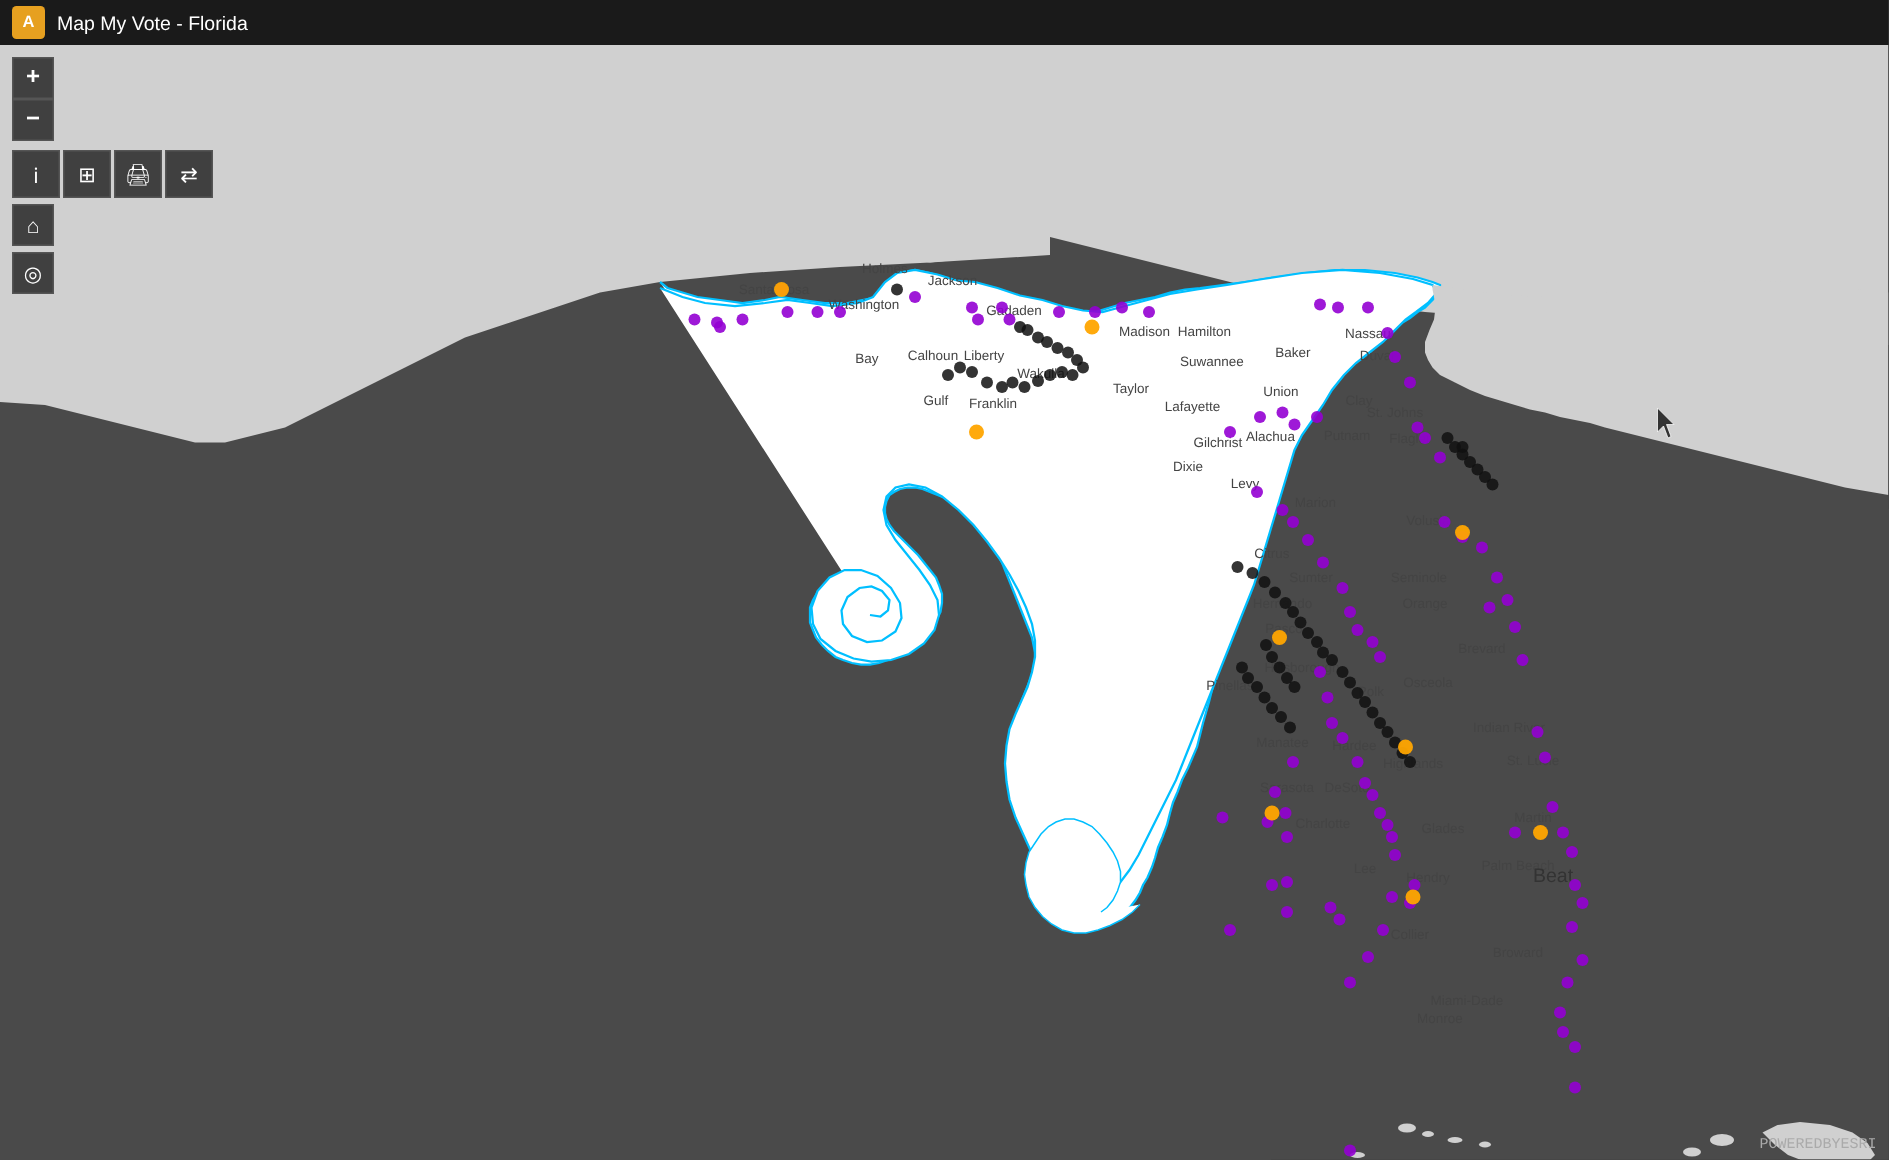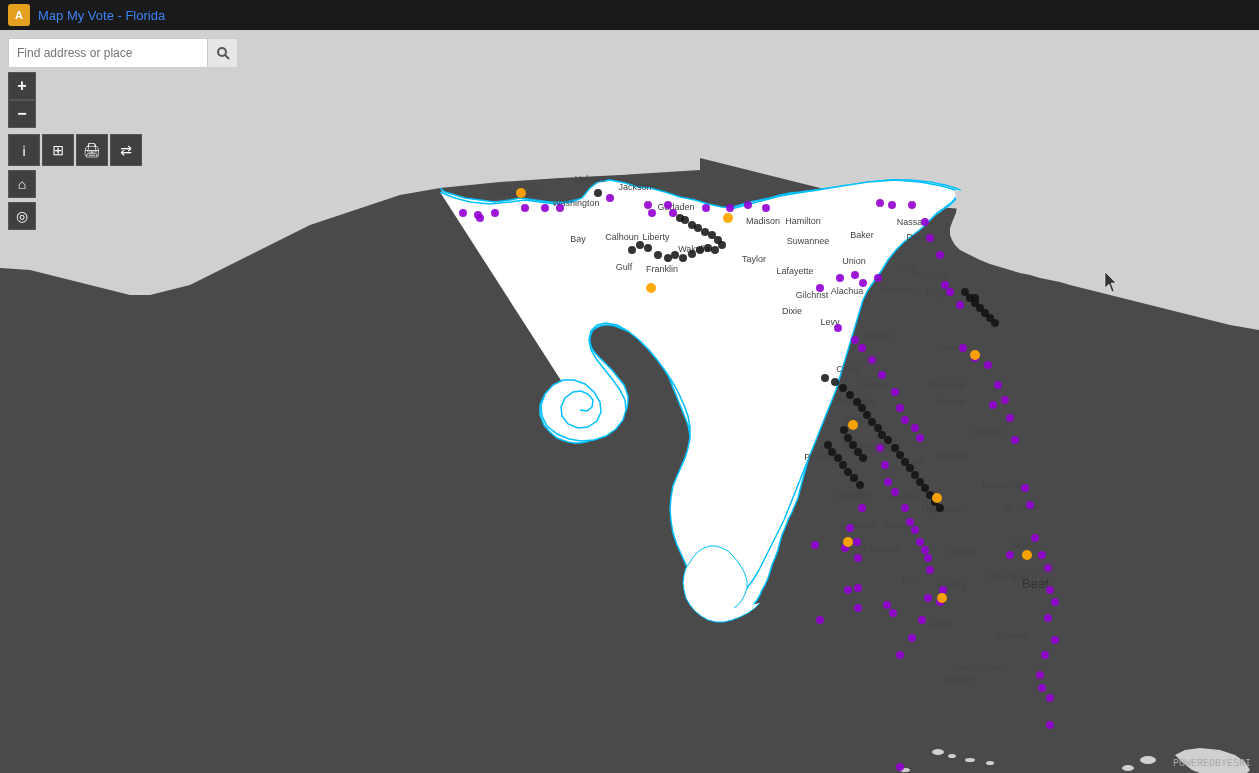--- a/index.html
+++ b/index.html
@@ -18,21 +18,21 @@
       z-index: 100;
     }
     #app-icon {
       width: 22px; height: 22px;
       background: #e6a020;
       border-radius: 3px;
       display: flex; align-items: center; justify-content: center;
       font-size: 11px; color: white; font-weight: bold;
     }
     #titlebar-text {
-      color: #3b82f6;
+      color: #ffffff;
       font-size: 13px;
     }
 
     
     #map-container {
       position: absolute;
       top: 30px; left: 0; right: 0; bottom: 0;
       background: #4a4a4a;
       overflow: hidden;
     }
@@ -408,29 +408,20 @@
     <circle cx="975" cy="325" r="5" fill="#FFA500" opacity="0.95"></circle>
     <circle cx="1027" cy="525" r="5" fill="#FFA500" opacity="0.95"></circle>
     <circle cx="848" cy="512" r="5" fill="#FFA500" opacity="0.95"></circle>
     <circle cx="942" cy="568" r="5" fill="#FFA500" opacity="0.95"></circle>
 
     <path d="M1105,242 L1105,258 L1109,254 L1112,262 L1114,261 L1111,253 L1116,253 Z" fill="#333" stroke="white" stroke-width="0.5"></path>
   </svg>
 
   <div id="toolbar">
 
-    <div id="search-row">
-      <input id="search-input" type="text" placeholder="Find address or place" style="">
-      <button id="search-btn">
-        <svg width="14" height="14" viewBox="0 0 14 14" fill="none" stroke="#555" stroke-width="2">
-          <circle cx="6" cy="6" r="4"></circle>
-          <line x1="9" y1="9" x2="13" y2="13"></line>
-        </svg>
-      </button>
-    </div>
 
     <div id="zoom-controls">
       <button class="zoom-btn">+</button>
       <button class="zoom-btn">−</button>
     </div>
 
     <div id="tool-buttons">
       <button class="tool-btn">ℹ</button>
       <button class="tool-btn">⊞</button>
       <button class="tool-btn">🖨</button>

